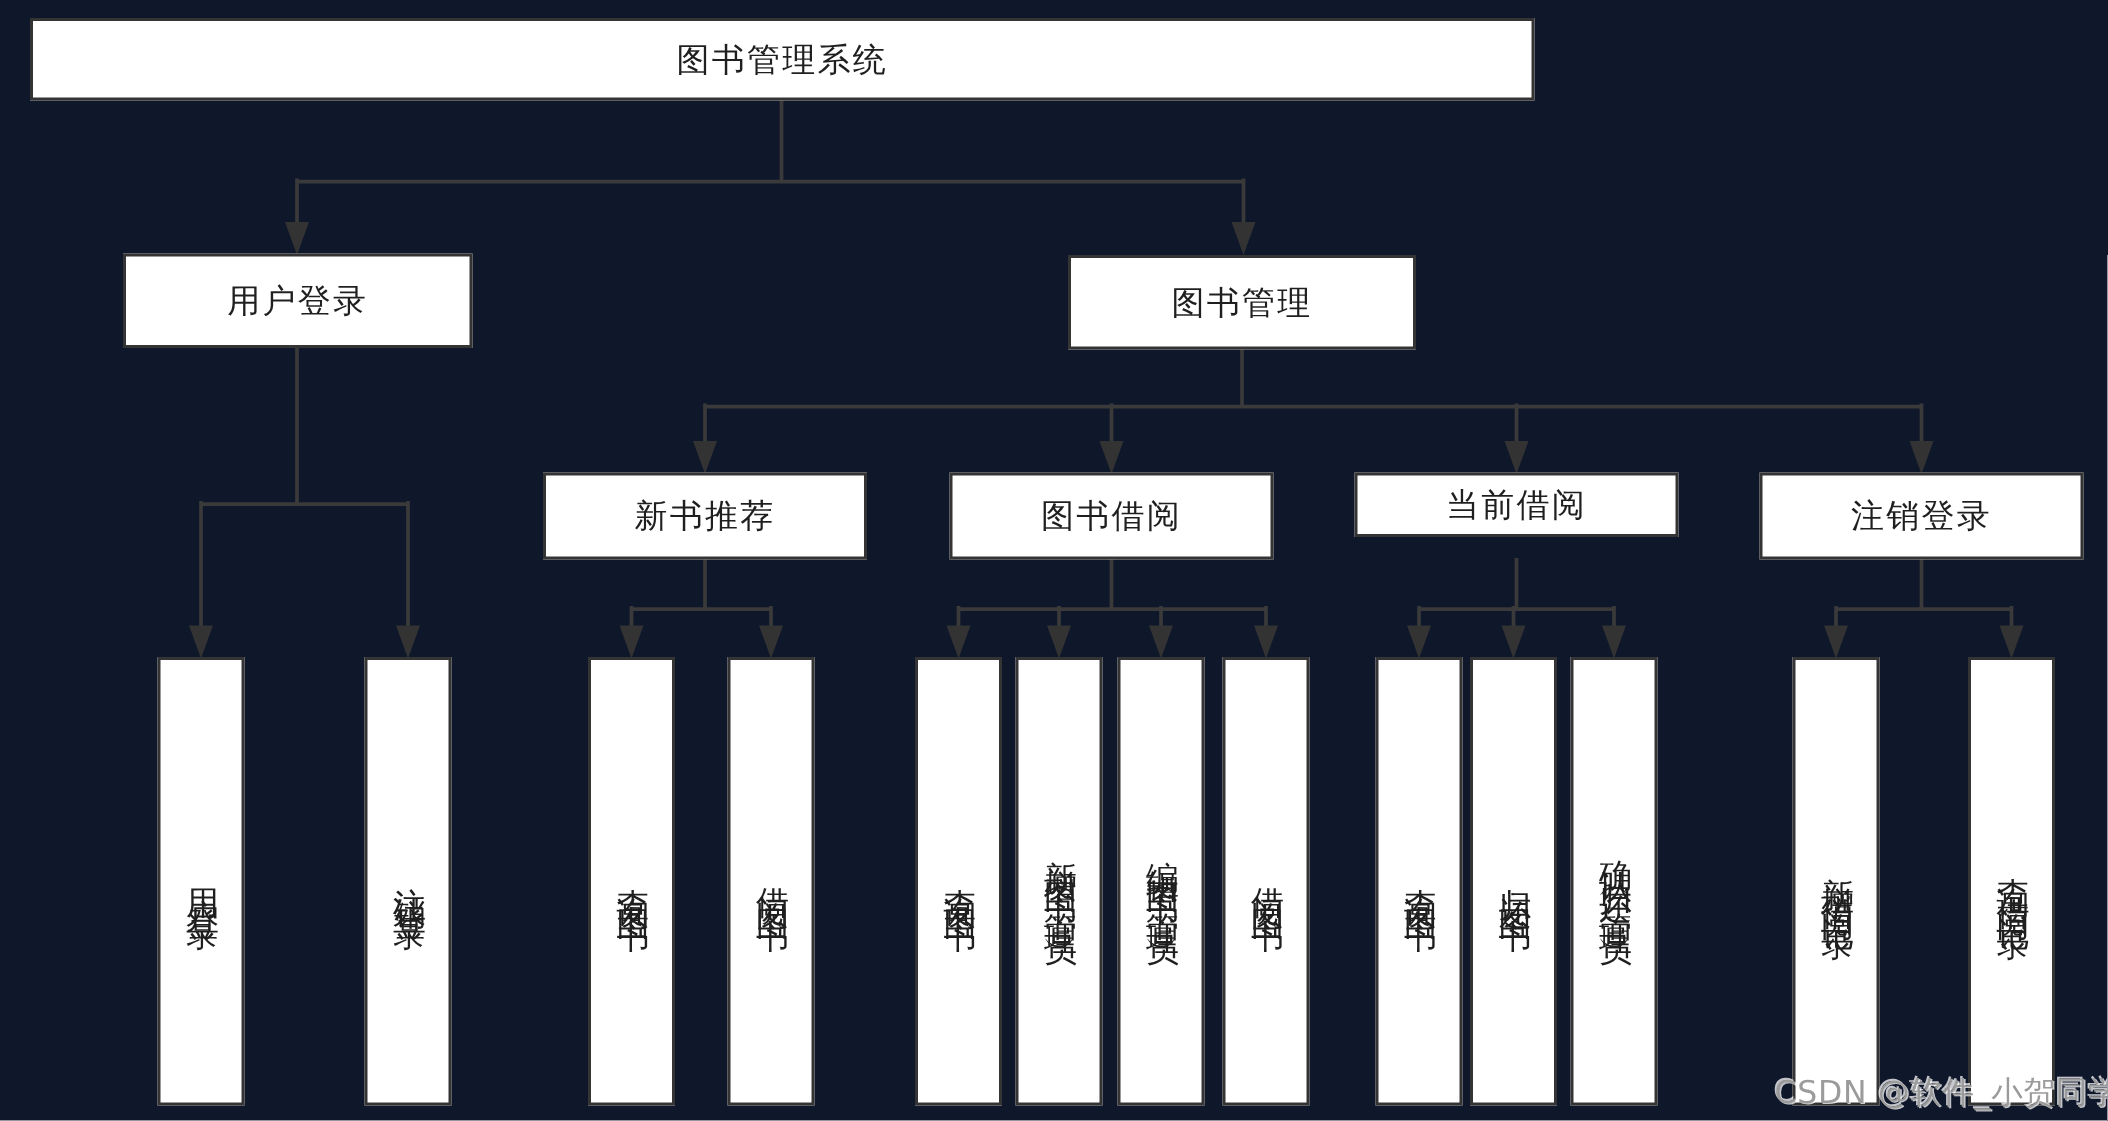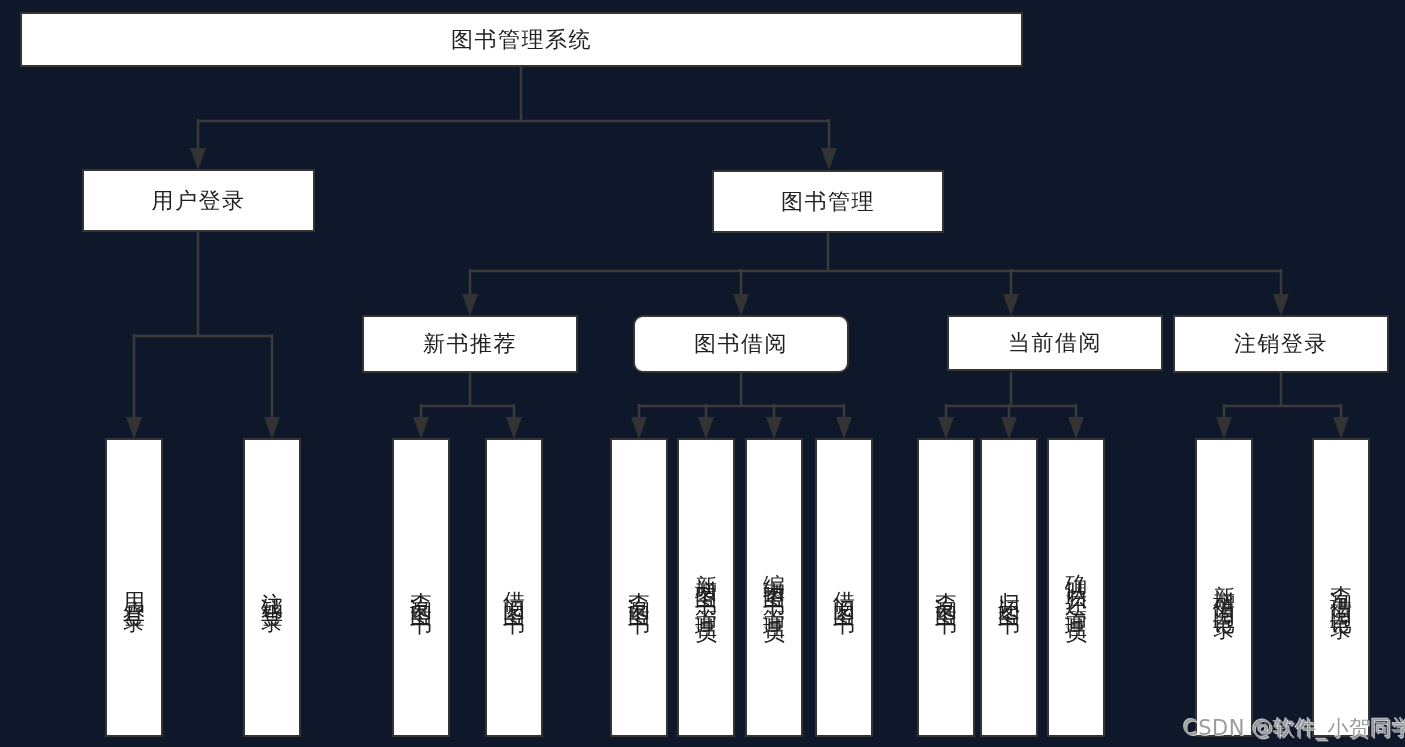--- a/index.html
+++ b/index.html
@@ -117,22 +117,22 @@
       <polygon points="1333,417 1349,417 1341,439"></polygon>
     </g>
   </svg>
 
   <div class="box" style="left:20px; top:12px; width:1003px; height:55px;">图书管理系统</div>
 
   <div class="box" style="left:82px; top:169px; width:233px; height:63px;">用户登录</div>
   <div class="box" style="left:712px; top:170px; width:232px; height:63px;">图书管理</div>
 
   <div class="box" style="left:362px; top:315px; width:216px; height:58px;">新书推荐</div>
-  <div class="box" style="left:633px; top:315px; width:216px; height:58px;border-radius:10px;">图书借阅</div>
-  <div class="box" style="left:947px; top:315px; width:216px; height:56px;">当前借阅</div>
+  <div class="box" style="left:633px; top:315px; width:216px; height:58px;">图书借阅</div>
+  <div class="box" style="left:903px; top:315px; width:216px; height:43px;">当前借阅</div>
   <div class="box" style="left:1173px; top:315px; width:216px; height:58px;">注销登录</div>
 
   <div class="leaf" style="left:105px; top:438px;">用户登录</div>
   <div class="leaf" style="left:243px; top:438px;">注销登录</div>
 
   <div class="leaf" style="left:392px; top:438px;">查询图书</div>
   <div class="leaf" style="left:485px; top:438px;">借阅图书</div>
 
   <div class="leaf" style="left:610px; top:438px;">查询图书</div>
   <div class="leaf" style="left:677px; top:438px;">新增图书（管理员）</div>

